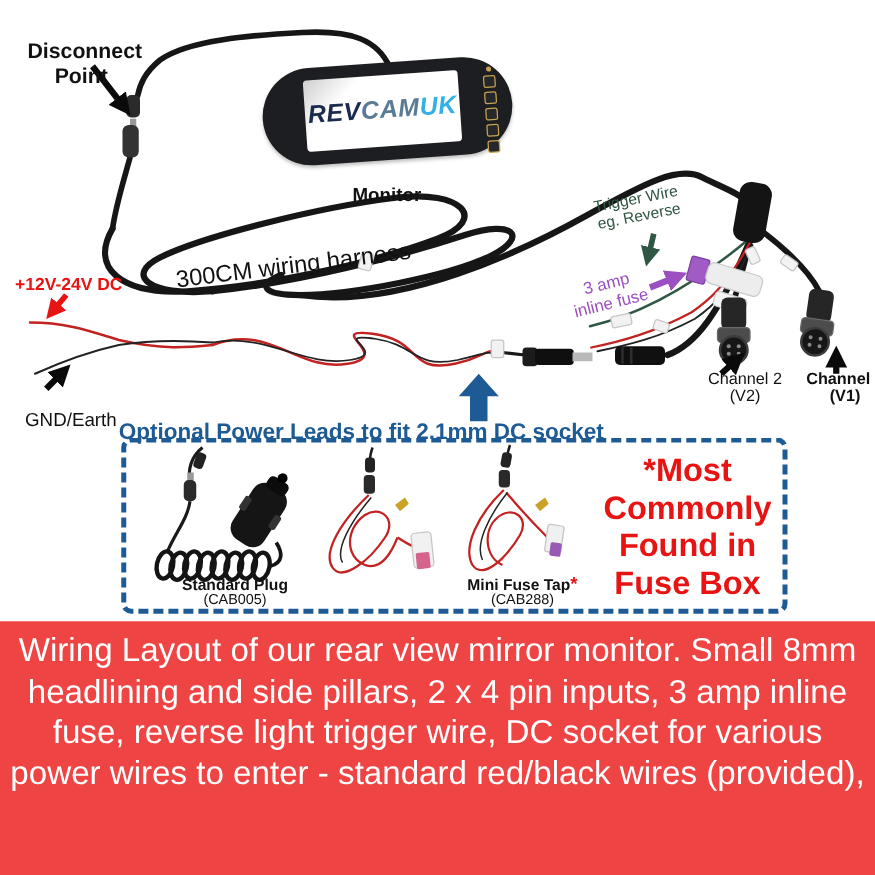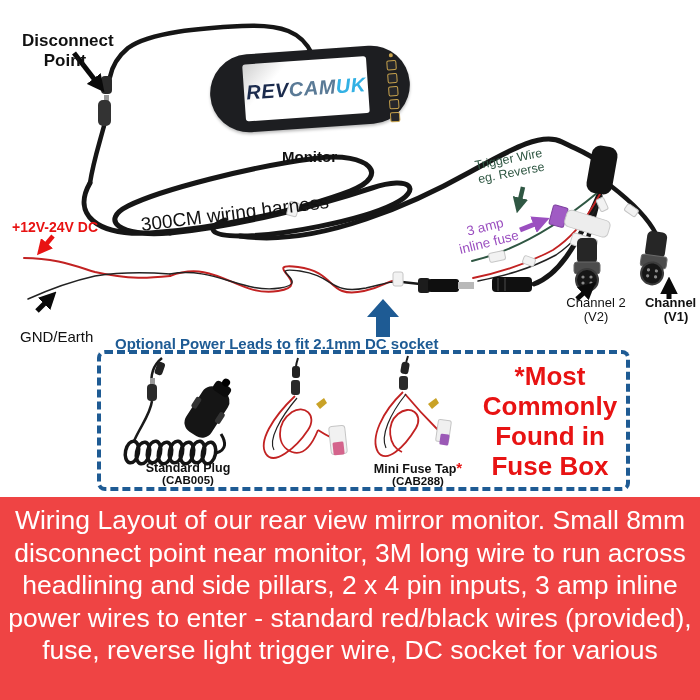--- a/index.html
+++ b/index.html
@@ -13,25 +13,25 @@
            border-radius:40px;transform:rotate(-4deg);box-shadow:0 2px 3px rgba(0,0,0,.25);}
   #mscreen{position:absolute;left:34px;top:10px;width:124px;height:57px;background:linear-gradient(135deg,#cfcfcf 0%,#ffffff 26%);
            border-radius:3px;display:flex;align-items:center;justify-content:center;}
   .logo{font-style:italic;font-weight:700;font-size:20px;letter-spacing:.5px;}
   #mbuttons{position:absolute;right:12px;top:9px;display:flex;flex-direction:column;gap:3px;align-items:center;}
   .mbtn{width:8px;height:8px;border:1px solid #c8a34d;border-radius:2px;background:#26272b;}
   .mdot{width:4px;height:4px;border-radius:50%;background:#c8a34d;border:none;}
   
   #optbox{position:absolute;left:97px;top:350px;width:533px;height:141px;border:4px dashed #1e5b94;
           border-radius:8px;box-sizing:border-box;}
-  #opt-title{left:115px;top:335px;font-weight:700;font-size:15px;color:#1e5b94;}
+  #opt-title{left:95px;top:335px;font-weight:700;font-size:18px;color:#1e5b94;}
   #opt-sub{left:399px;top:340px;font-weight:700;font-size:10.5px;color:#1e5b94;}
   .prodlbl{position:absolute;text-align:center;color:#111;}
   .pname{font-weight:700;font-size:12.5px;line-height:12px;}
-  .pcode{font-weight:700;font-size:11.5px;line-height:12px;}
+  .pcode{font-weight:400;font-size:11.5px;line-height:12px;}
   .ast{color:#e81313;font-weight:700;font-size:15px;}
   #fusenote{left:472px;top:361px;width:156px;font-weight:700;font-size:26px;line-height:30px;
             color:#e81313;text-align:center;}
   
   #footer{position:absolute;left:0;top:497px;width:700px;height:223px;background:#ef4444;
           display:flex;flex-direction:column;justify-content:flex-start;padding-top:7px;box-sizing:border-box;}
   .fline{color:#fff;font-size:26.5px;line-height:32.5px;text-align:center;font-weight:400;width:700px;}
 </style>
 </head>
 <body>
@@ -236,19 +236,18 @@
     <div class="pcode">(CAB288)</div>
   </div>
 
   <div class="lbl" id="fusenote">*Most
 Commonly
 Found in
 Fuse Box</div>
 
   <div id="footer">
     <div class="fline">Wiring Layout of our rear view mirror monitor. Small 8mm</div>
-    <div class="fline">disconnect point near monitor, 3M long wire to run across</div>
     <div class="fline">headlining and side pillars, 2 x 4 pin inputs, 3 amp inline</div>
+    <div class="fline">fuse, reverse light trigger wire, DC socket for various</div>
     <div class="fline">power wires to enter - standard red/black wires (provided),</div>
-    <div class="fline">fuse, reverse light trigger wire, DC socket for various</div>
   </div>
 
 </div>
 
 </body></html>

